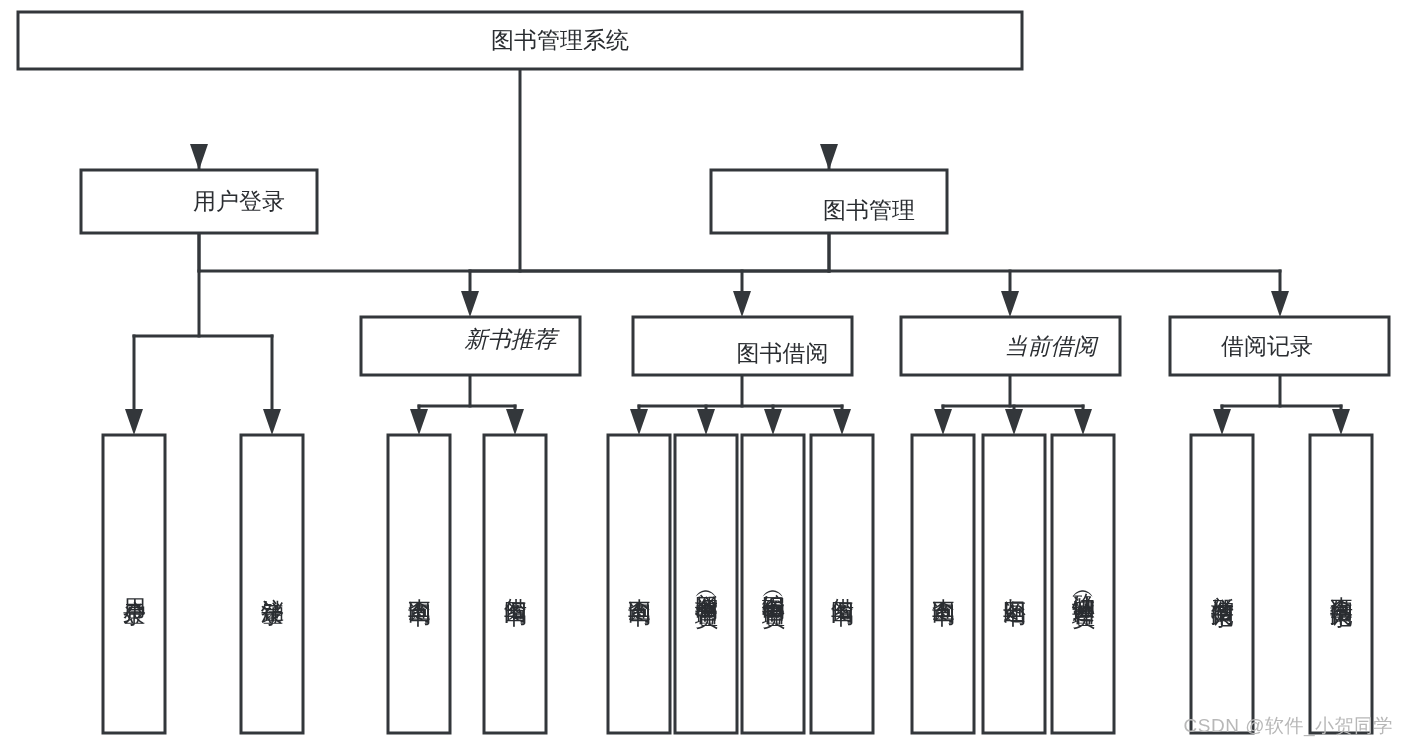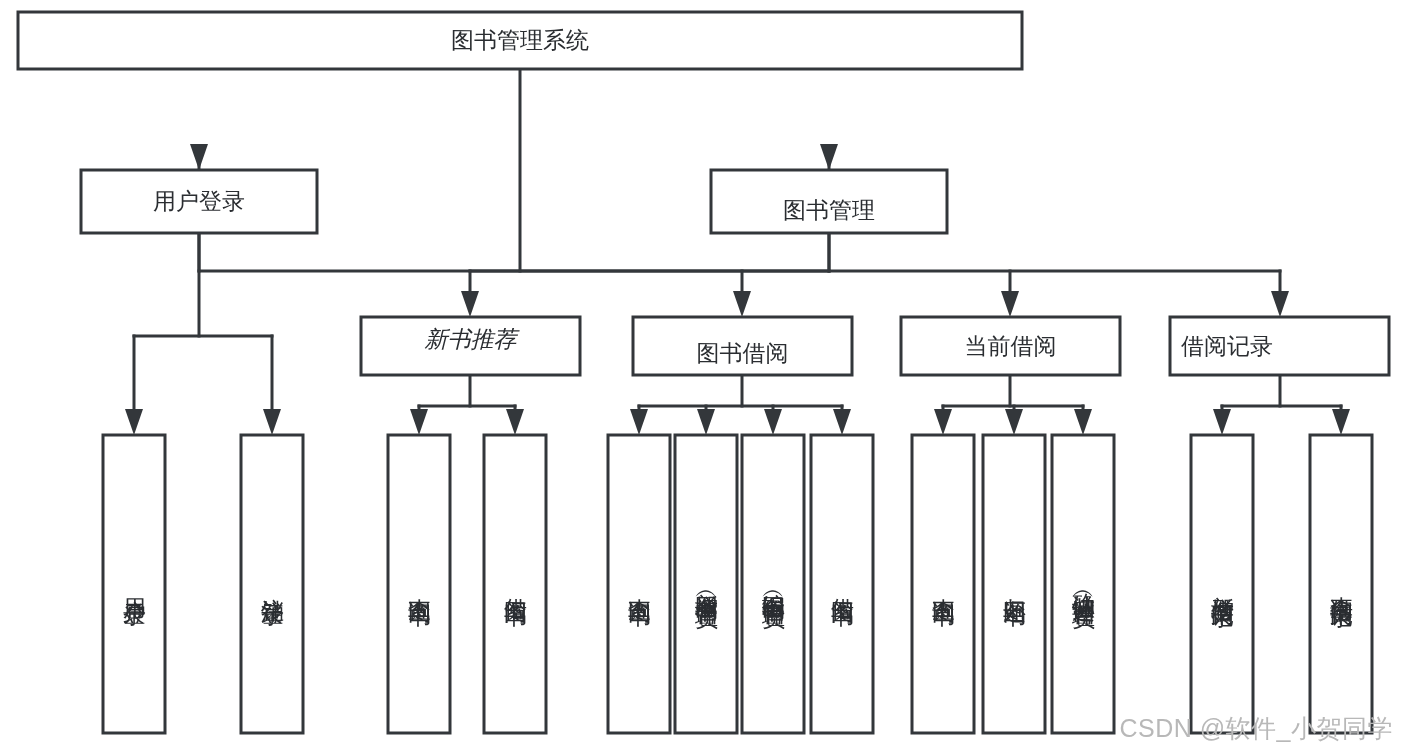--- a/index.html
+++ b/index.html
@@ -57,27 +57,28 @@
   .hlabel-wrap {
     position: absolute;
     display: flex;
     align-items: center;
     justify-content: center;
     font-family: "Liberation Sans", "DejaVu Sans", sans-serif;
     font-size: 23px;
     color: #2a2d31;
     white-space: nowrap;
     pointer-events: none;
+    padding-left: 40px;
   }
   .watermark {
     position: absolute;
     right: 12px;
-    bottom: 2px;
+    bottom: 8px;
     font-family: "Liberation Sans", "DejaVu Sans", sans-serif;
-    font-size: 25px;
+    font-size: 19px;
     color: #b8b8b8;
     letter-spacing: 0.5px;
     user-select: none;
   }
 </style>
 </head>
 <body>
 
 <div id="stage">
   <svg id="diagram" viewBox="0 0 1405 747">
@@ -157,21 +158,21 @@
         <rect x="1191" y="435" width="62" height="298" class="node-box"></rect>
         <rect x="1310" y="435" width="62" height="298" class="node-box"></rect>
       </g>
   </svg>
   <div id="labels-layer">
       <div class="hlabel-wrap" style="left: 18px; top: 12px; width: 1004px; height: 57px;">图书管理系统</div>
       <div class="hlabel-wrap" style="left: 81px; top: 170px; width: 236px; height: 63px;">用户登录</div>
       <div class="hlabel-wrap" style="left: 711px; top: 170px; width: 236px; height: 81px;">图书管理</div>
       <div class="hlabel-wrap" style="left: 361px; top: 317px; width: 219px; height: 45px; font-style: italic;">新书推荐</div>
       <div class="hlabel-wrap" style="left: 633px; top: 317px; width: 219px; height: 72px;">图书借阅</div>
-      <div class="hlabel-wrap" style="left: 901px; top: 317px; width: 219px; height: 58px;">当前借阅</div>
+      <div class="hlabel-wrap" style="left: 901px; top: 317px; width: 219px; height: 58px; font-style: italic;">当前借阅</div>
       <div class="hlabel-wrap" style="left: 1136px; top: 317px; width: 182px; height: 58px;">借阅记录</div>
       <div class="vlabel-wrap" style="left: 103px; top: 435px; width: 62px; height: 298px;">用户登录</div>
       <div class="vlabel-wrap" style="left: 241px; top: 435px; width: 62px; height: 298px;">注销登录</div>
       <div class="vlabel-wrap" style="left: 388px; top: 435px; width: 62px; height: 298px;">查询图书</div>
       <div class="vlabel-wrap" style="left: 484px; top: 435px; width: 62px; height: 298px;">借阅图书</div>
       <div class="vlabel-wrap" style="left: 608px; top: 435px; width: 62px; height: 298px;">查询图书</div>
       <div class="vlabel-wrap" style="left: 675px; top: 435px; width: 62px; height: 298px;">新增图书（管理员）</div>
       <div class="vlabel-wrap" style="left: 742px; top: 435px; width: 62px; height: 298px;">编辑图书（管理员）</div>
       <div class="vlabel-wrap" style="left: 811px; top: 435px; width: 62px; height: 298px;">借阅图书</div>
       <div class="vlabel-wrap" style="left: 912px; top: 435px; width: 62px; height: 298px;">查询图书</div>

